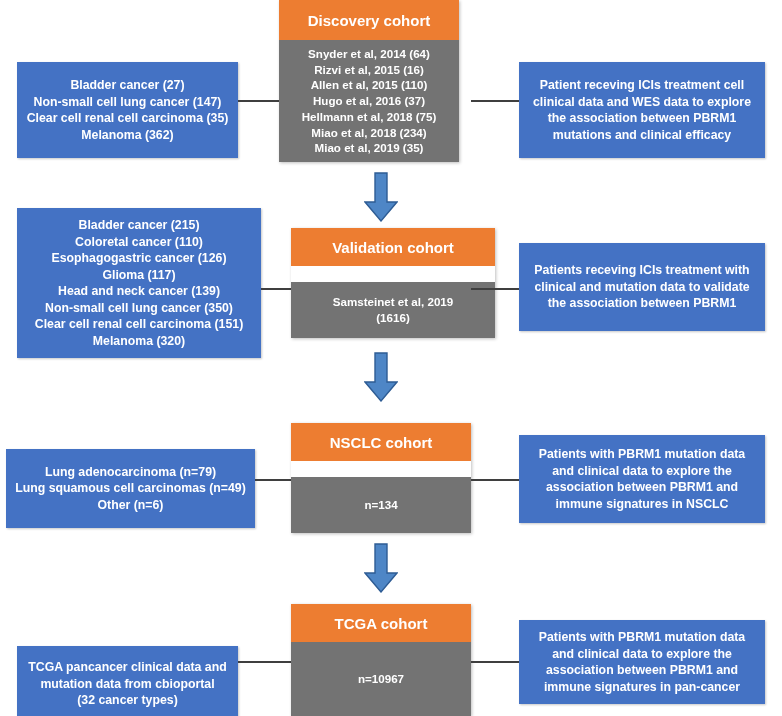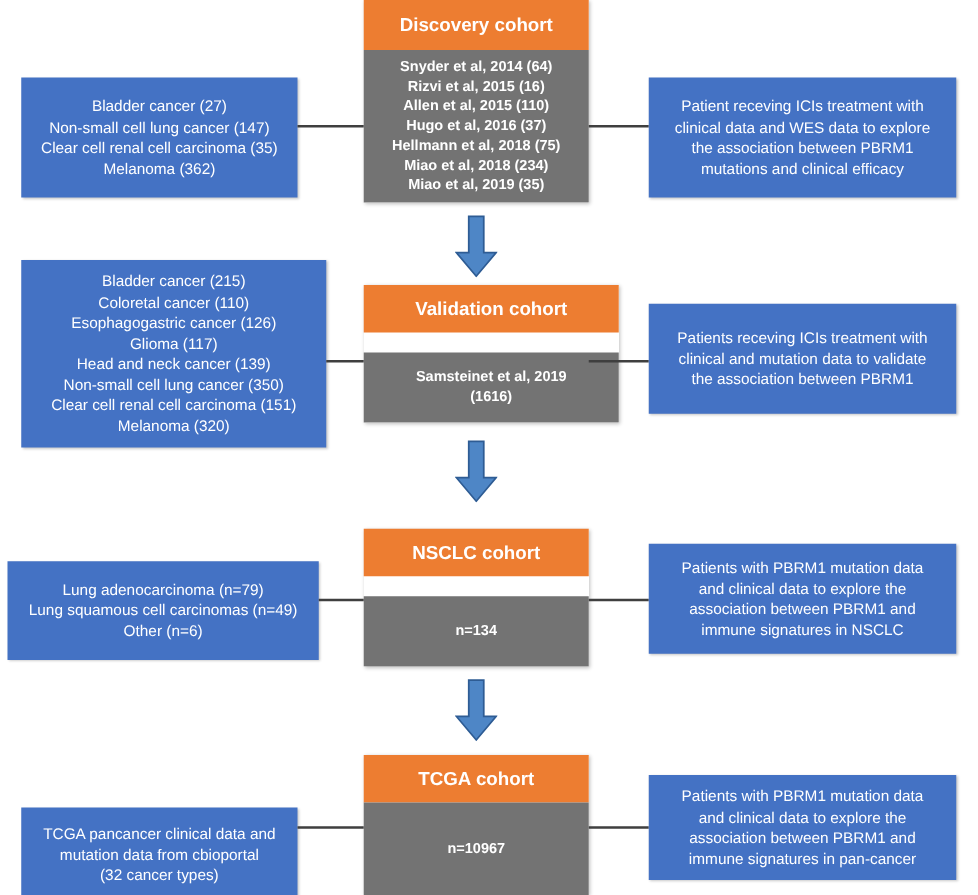--- a/index.html
+++ b/index.html
@@ -22,21 +22,21 @@
     box-sizing:border-box;
     display:flex;
     flex-direction:column;
     align-items:center;
     justify-content:center;
     text-align:center;
   }
   .blue-box{
     background:#4472C4;
     color:#ffffff;
-    font-weight:normal;
+    font-weight:bold;
     font-size:12.3px;
     line-height:16.5px;
     padding:4px 6px;
     box-shadow:1px 1px 2px rgba(0,0,0,0.22);
   }
   .blue-box .line{display:block;white-space:nowrap;}
 
   .cohort-box{
     position:absolute;
     box-sizing:border-box;
@@ -92,37 +92,37 @@
 
   <div class="box blue-box" style="left:17px;top:62px;width:221px;height:96px;">
     <span class="line">Bladder cancer (27)</span>
     <span class="line">Non-small cell lung cancer (147)</span>
     <span class="line">Clear cell renal cell carcinoma (35)</span>
     <span class="line">Melanoma (362)</span>
   </div>
 
   <div class="connector" style="left:238px;top:100px;width:53px;"></div>
 
-  <div class="cohort-box" style="left:291px;top:0px;width:180px;height:162px;justify-content:space-between;">
+  <div class="cohort-box" style="left:279px;top:0px;width:180px;height:162px;justify-content:space-between;">
     <div class="cohort-header" style="height:40px;">Discovery cohort</div>
     <div class="cohort-body">
       <span class="line">Snyder et al, 2014 (64)</span>
       <span class="line">Rizvi et al, 2015 (16)</span>
       <span class="line">Allen et al, 2015 (110)</span>
       <span class="line">Hugo et al, 2016 (37)</span>
       <span class="line">Hellmann et al, 2018 (75)</span>
       <span class="line">Miao et al, 2018 (234)</span>
       <span class="line">Miao et al, 2019 (35)</span>
     </div>
   </div>
 
   <div class="connector" style="left:471px;top:100px;width:48px;"></div>
 
   <div class="box blue-box" style="left:519px;top:62px;width:246px;height:96px;">
-    <span class="line">Patient receving ICIs treatment with</span>
+    <span class="line">Patient receving ICIs treatment cell</span>
     <span class="line">clinical data and WES data to explore</span>
     <span class="line">the association between PBRM1</span>
     <span class="line">mutations and clinical efficacy</span>
   </div>
 
   <div class="down-arrow" style="left:364px;top:172px;height:50px;">
     <svg viewBox="0 0 34 50" preserveAspectRatio="none">
       <polygon points="11,1 23,1 23,30 33,30 17,49 1,30 11,30" fill="#4E86C6" stroke="#2E5C94" stroke-width="1.4" stroke-linejoin="miter"></polygon>
     </svg>
   </div>

